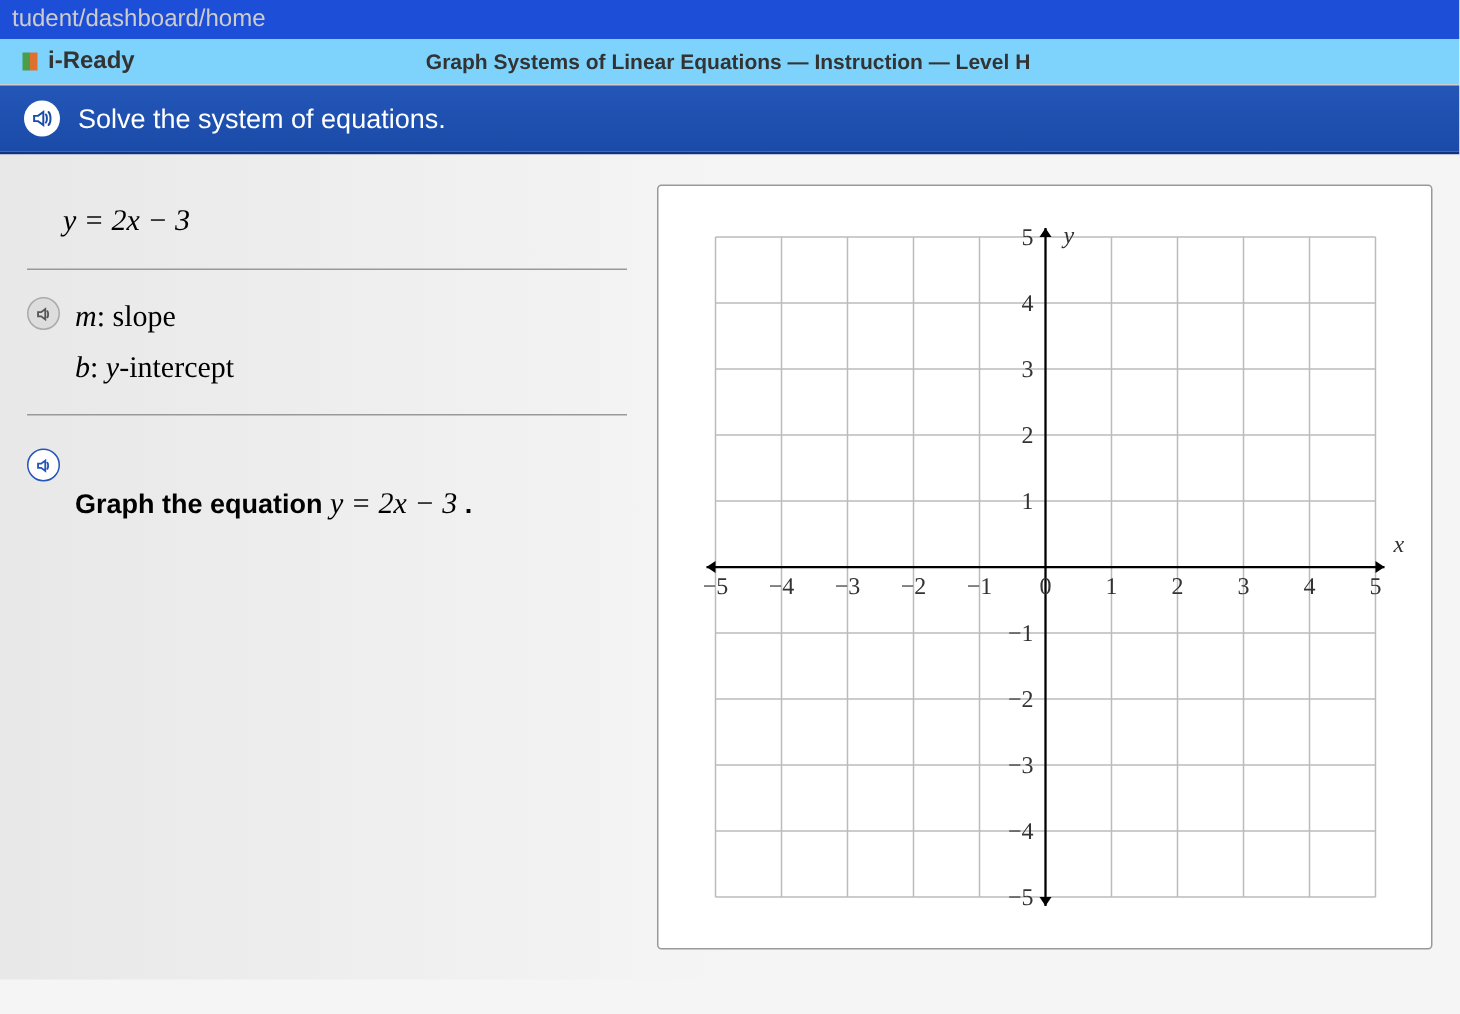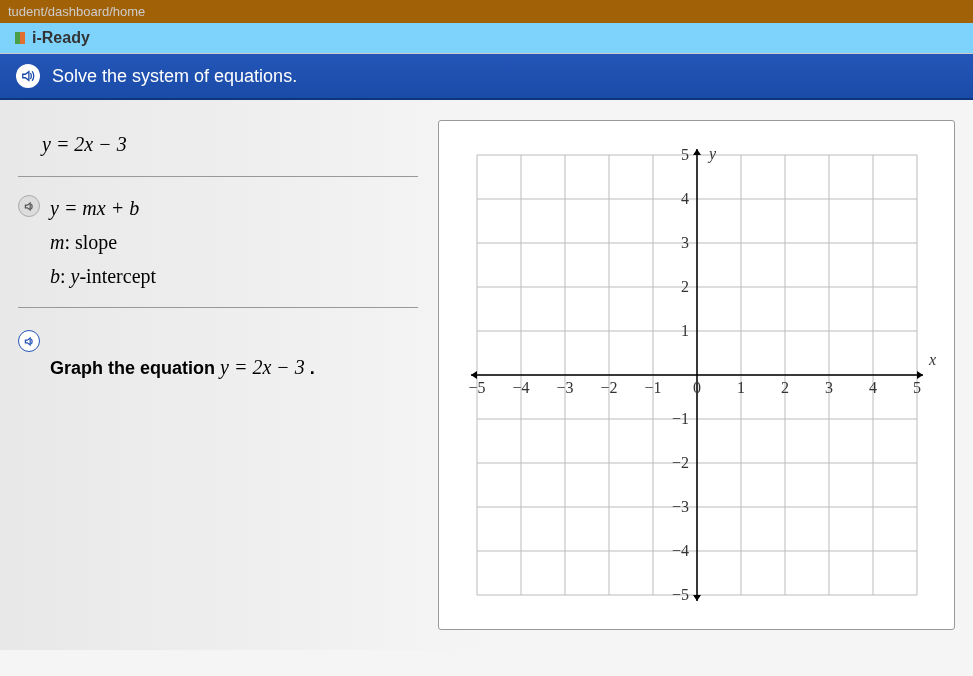--- a/index.html
+++ b/index.html
@@ -4,24 +4,24 @@
   <style>
     * { margin: 0; padding: 0; box-sizing: border-box; }
     body {
       font-family: Arial, Helvetica, sans-serif;
       background: #f5f5f5;
       width: 973px;
       height: 676px;
       overflow: hidden;
     }
     .url-bar {
-      background: #a16207;
+      background: #1d4ed8;
       color: #ccc;
       padding: 4px 8px;
-      font-size: 13px;
+      font-size: 16px;
     }
     .top-bar {
       background: #7dd3fc;
       display: flex;
       align-items: center;
       padding: 6px 12px;
       border-bottom: 1px solid #ccc;
     }
     .logo-wrap {
       display: flex;
@@ -173,20 +173,21 @@
 <div class="url-bar">tudent/dashboard/home</div>
 
 <div class="top-bar">
   <div class="logo-wrap">
     <svg class="logo-icon" viewBox="0 0 16 16">
       <path d="M3 2 L8 2 L8 14 L3 14 Z" fill="#4a9e4a"></path>
       <path d="M8 2 L13 2 L13 14 L8 14 Z" fill="#e07030"></path>
     </svg>
     <span class="logo-text">i-Ready</span>
   </div>
+  <div class="lesson-title">Graph Systems of Linear Equations — Instruction — Level H</div>
 </div>
 
 <div class="instruction-bar">
   <div class="audio-btn">
     <svg width="14" height="14" viewBox="0 0 16 16">
         <path d="M2 6v4h3l4 3V3L5 6H2z M11 5c1 1 1 5 0 6 M13 3c2 2 2 8 0 10" fill="none" stroke="#1a4ba8" stroke-width="1.5" stroke-linecap="round"></path>
       </svg>
   </div>
   <div class="instruction-text">Solve the system of equations.</div>
 </div>
@@ -198,21 +199,20 @@
       <div>y = 2x − 3</div>
     </div>
 
     <div class="info-block">
       <div class="audio-small">
         <svg width="11" height="11" viewBox="0 0 16 16">
             <path d="M2 6v4h3l4 3V3L5 6H2z M11 5c1 1 1 5 0 6" fill="none" stroke="#555" stroke-width="1.8" stroke-linecap="round"></path>
           </svg>
       </div>
       <div class="info-text">
-        <div class="math">y = mx + b</div>
         <div><span class="math">m</span>: slope</div>
         <div><span class="math">b</span>: <span class="math">y</span>-intercept</div>
       </div>
     </div>
 
     <div class="task-block">
       <div class="audio-small blue">
         <svg width="11" height="11" viewBox="0 0 16 16">
             <path d="M2 6v4h3l4 3V3L5 6H2z M11 5c1 1 1 5 0 6" fill="none" stroke="#2456b8" stroke-width="1.8" stroke-linecap="round"></path>
           </svg>

